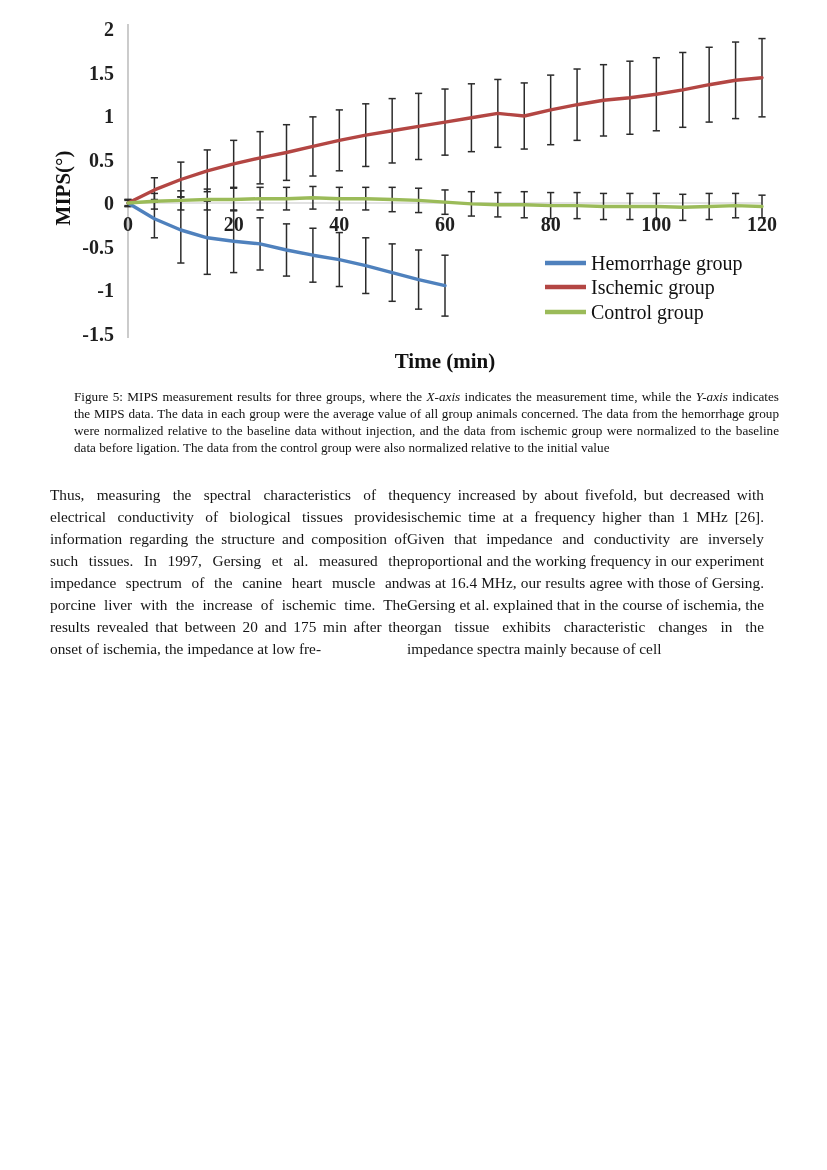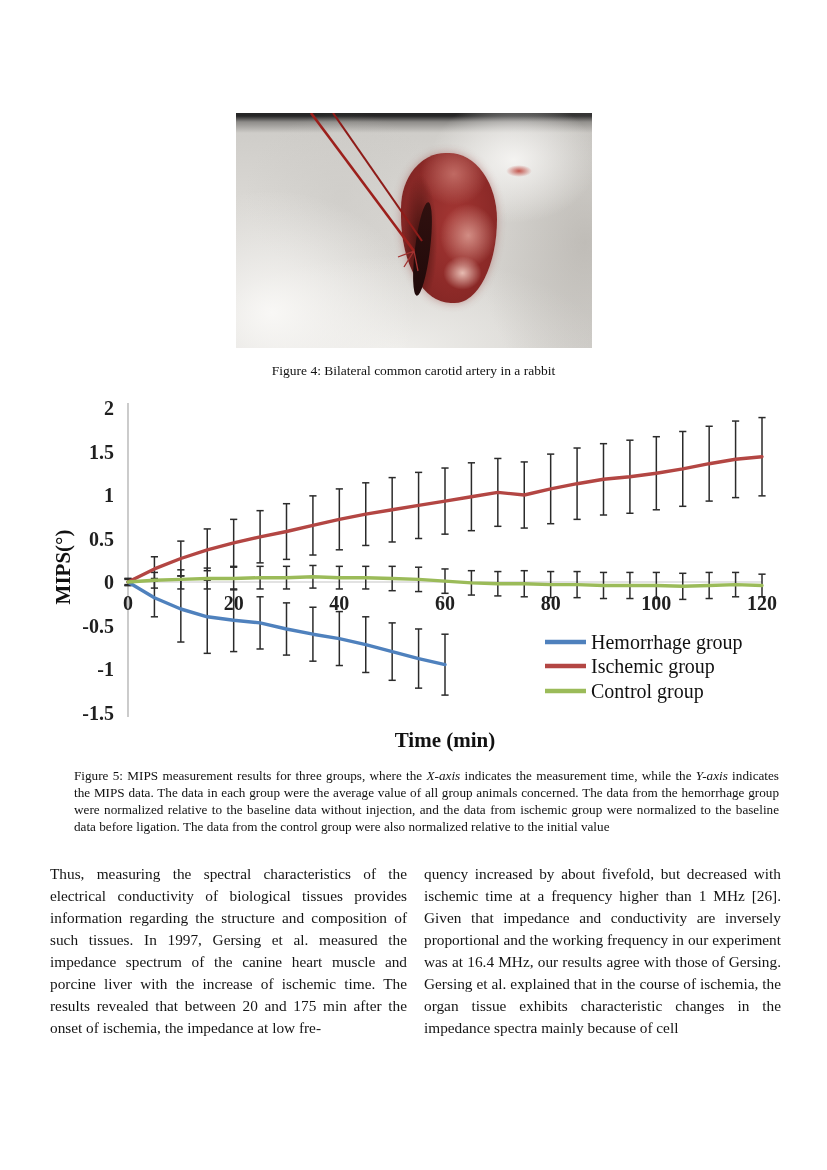--- a/index.html
+++ b/index.html
@@ -48,46 +48,31 @@
   
   .chart-wrap{position:relative;margin:16px 0 0 48px;width:742px;height:366px;}
   #chart-svg{width:742px;height:366px;display:block;}
   .cap5{
     margin:6px 48px 0 74px;font-size:13.2px;line-height:17px;text-align:justify;color:#111;
   }
   .cap5 i{font-style:italic;}
 
   
   .columns{
-    display:flex;gap:17px;margin:28px 30px 0 50px;
+    display:flex;margin:28px 30px 0 50px;
   }
   .columns p{
     margin:0;width:357px;font-size:15.3px;line-height:22px;text-align:justify;color:#141414;
   }
 </style>
 </head>
 <body>
 
 <div class="page">
 
-  <figure style="margin:0">
-    <div class="photo">
-      <div class="wound"></div>
-      <div class="wound-slit"></div>
-      <div class="wound-smudge"></div>
-      <svg class="threads" viewBox="0 0 356 235">
-        <path d="M75 0 L178 138" stroke="#9c201c" stroke-width="2.6" fill="none"></path>
-        <path d="M97 0 L186 128" stroke="#8e1c19" stroke-width="2.1" fill="none"></path>
-        <path d="M178 138 l-10 16 m10 -16 l4 20 m-4 -20 l-16 6" stroke="#a23230" stroke-width="1.3" fill="none"></path>
-      </svg>
-    </div>
-    <figcaption class="figcap">
-      <span>Figure 4: Bilateral common carotid artery in a rabbit</span>
-    </figcaption>
-  </figure>
 
   <figure style="margin:0">
     <div class="chart-wrap">
       <svg id="chart-svg" viewBox="0 0 742 366">
           <line x1="80" y1="8" x2="80" y2="322" stroke="#bfbfbf" stroke-width="1.6"></line>
           <line x1="80" y1="187" x2="714" y2="187" stroke="#d8d8d8" stroke-width="1.6"></line>
           <g>
             <line x1="80" y1="183.52" x2="80" y2="190.48" stroke="#2b2b2b" stroke-width="1.5"></line>
             <line x1="76.4" y1="183.52" x2="83.6" y2="183.52" stroke="#2b2b2b" stroke-width="1.5"></line>
             <line x1="76.4" y1="190.48" x2="83.6" y2="190.48" stroke="#2b2b2b" stroke-width="1.5"></line>

